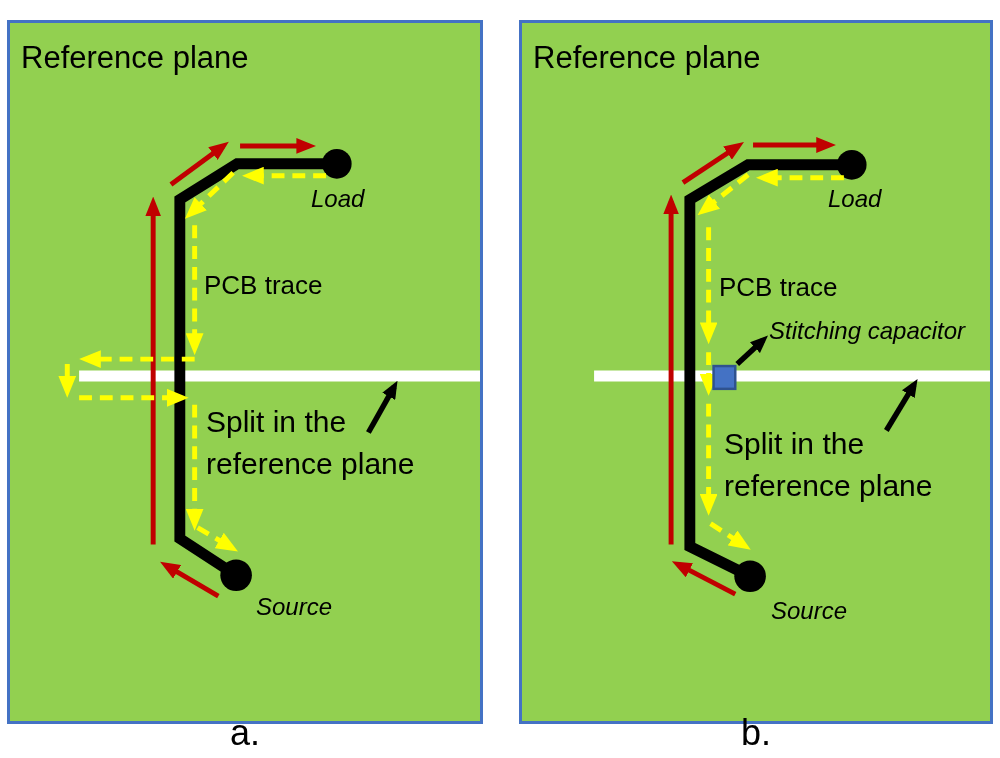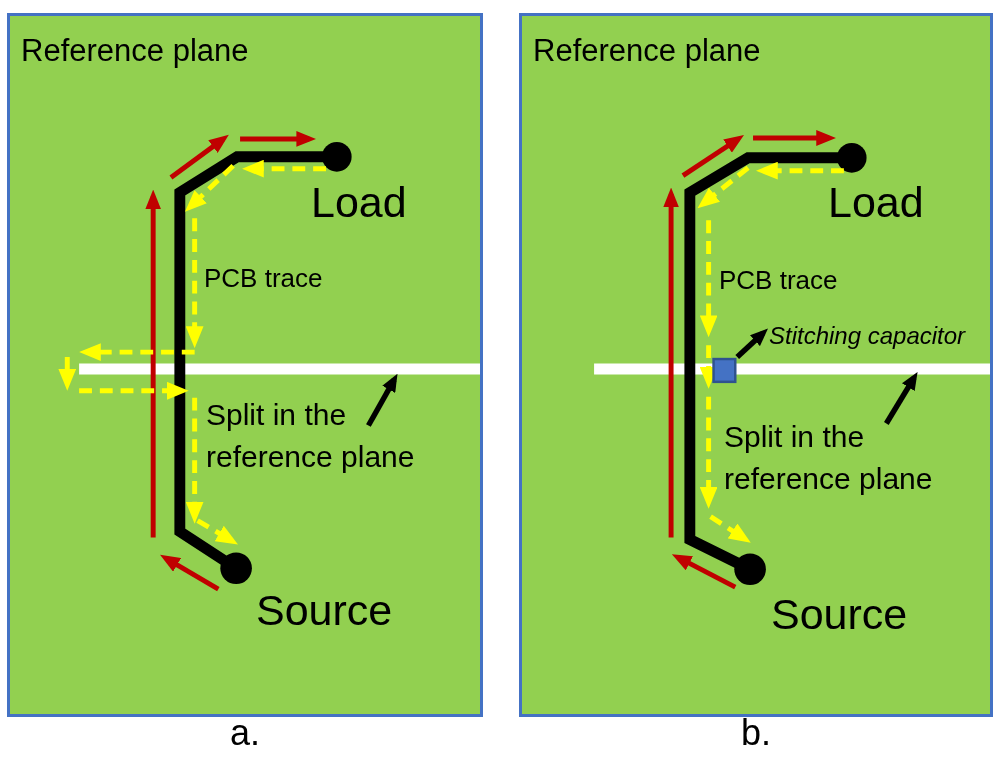--- a/index.html
+++ b/index.html
@@ -18,41 +18,41 @@
   body { background: var(--page-bg); font-family: "Liberation Sans", sans-serif; }
   #stage {
     position: relative;
     width: 1000px;
     height: 758px;
     background: var(--page-bg);
     overflow: hidden;
   }
   .panel {
     position: absolute;
-    top: 13px;
+    top: 20px;
     height: 704px;
     background: var(--plane-green);
     border: 3px solid var(--panel-border-blue);
   }
   #panel-a { left: 7px;   width: 476px; }
   #panel-b { left: 519px; width: 474px; }
   .panel svg {
     position: absolute;
     left: 0; top: 0;
     width: 100%; height: 100%;
     overflow: visible;
   }
   .lbl {
     position: absolute;
     color: var(--text-black);
     white-space: nowrap;
     line-height: 1.15;
   }
   .lbl-title  { font-size: 31px; }
-  .lbl-node   { font-size: 43px; }
+  .lbl-node   { font-size: 24px; font-style: italic; }
   .lbl-trace  { font-size: 26px; }
   .lbl-split  { font-size: 30px; line-height: 42px; }
   .lbl-cap    { font-size: 24px; font-style: italic; }
   .caption {
     position: absolute;
     top: 712px;
     text-align: center;
     font-size: 36px;
     color: var(--text-black);
   }
@@ -182,21 +182,21 @@
       </g>
 
       <g>
         <path class="ann" d="M369 411 L397 365" marker-end="url(#bK)"></path>
       </g>
     </svg>
 
     <div class="lbl lbl-title" style="left:11px; top:17px;">Reference plane</div>
     <div class="lbl lbl-node" style="left:306px; top:162px;">Load</div>
     <div class="lbl lbl-trace" style="left:197px; top:250px;">PCB trace</div>
-    <div class="lbl lbl-cap" style="left:247px; top:294px;margin-top:12px;">Stitching capacitor</div>
+    <div class="lbl lbl-cap" style="left:247px; top:294px;">Stitching capacitor</div>
     <div class="lbl lbl-split" style="left:202px; top:400px;">
       <div>Split in the</div>
       <div>reference plane</div>
     </div>
     <div class="lbl lbl-node" style="left:249px; top:574px;">Source</div>
   </div>
 
   <div class="caption" id="caption-a">a.</div>
   <div class="caption" id="caption-b">b.</div>
 </div>

